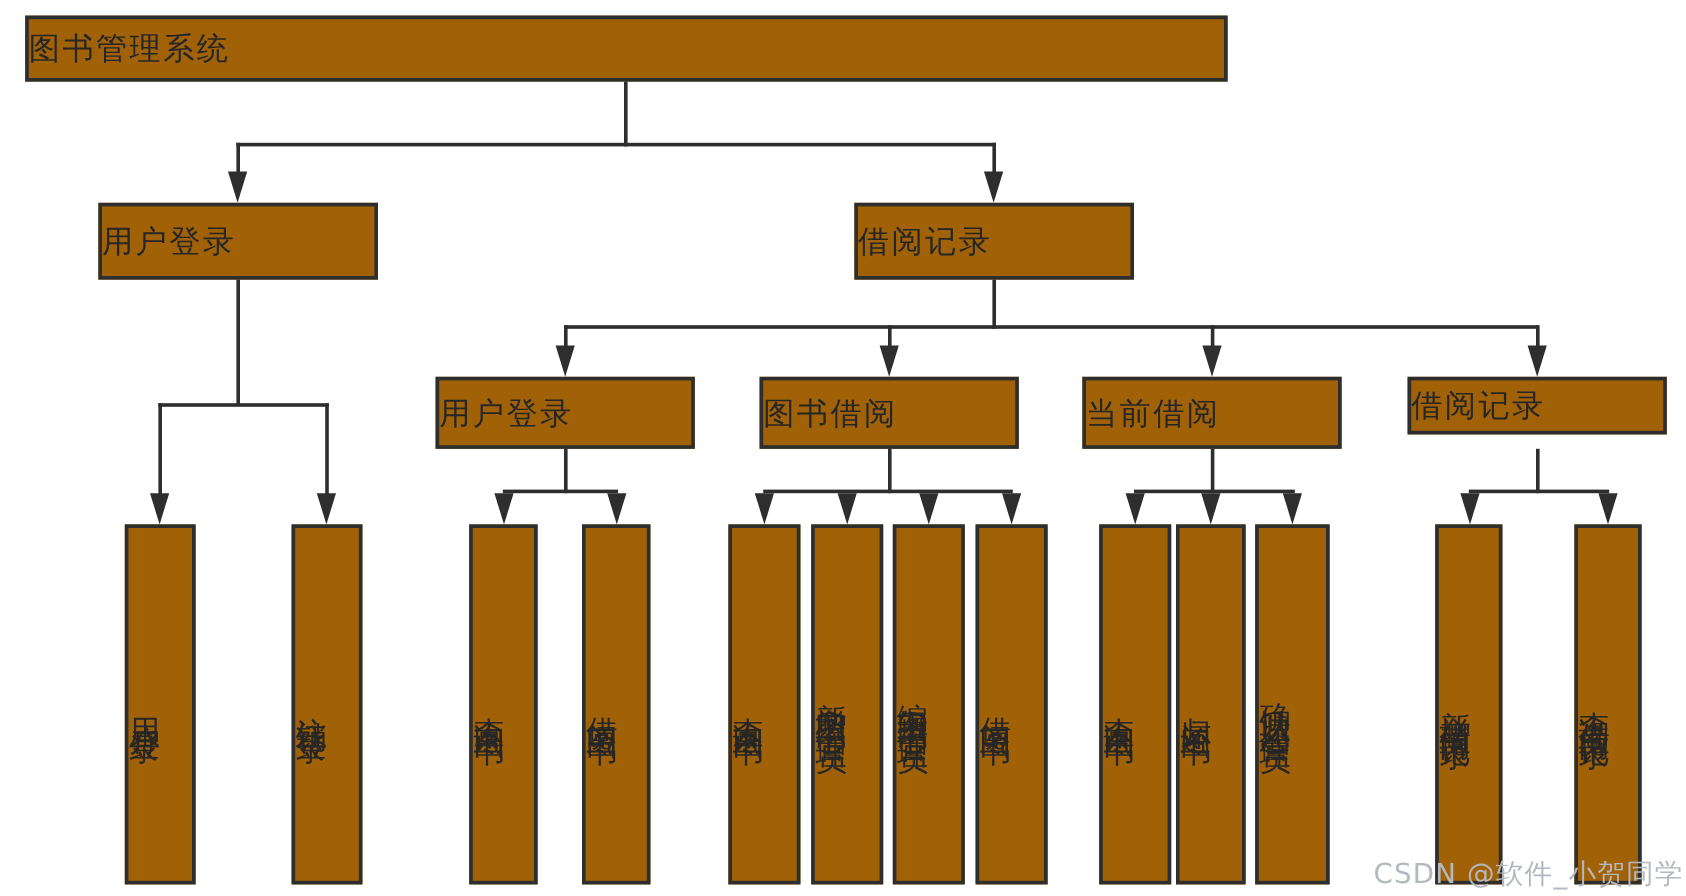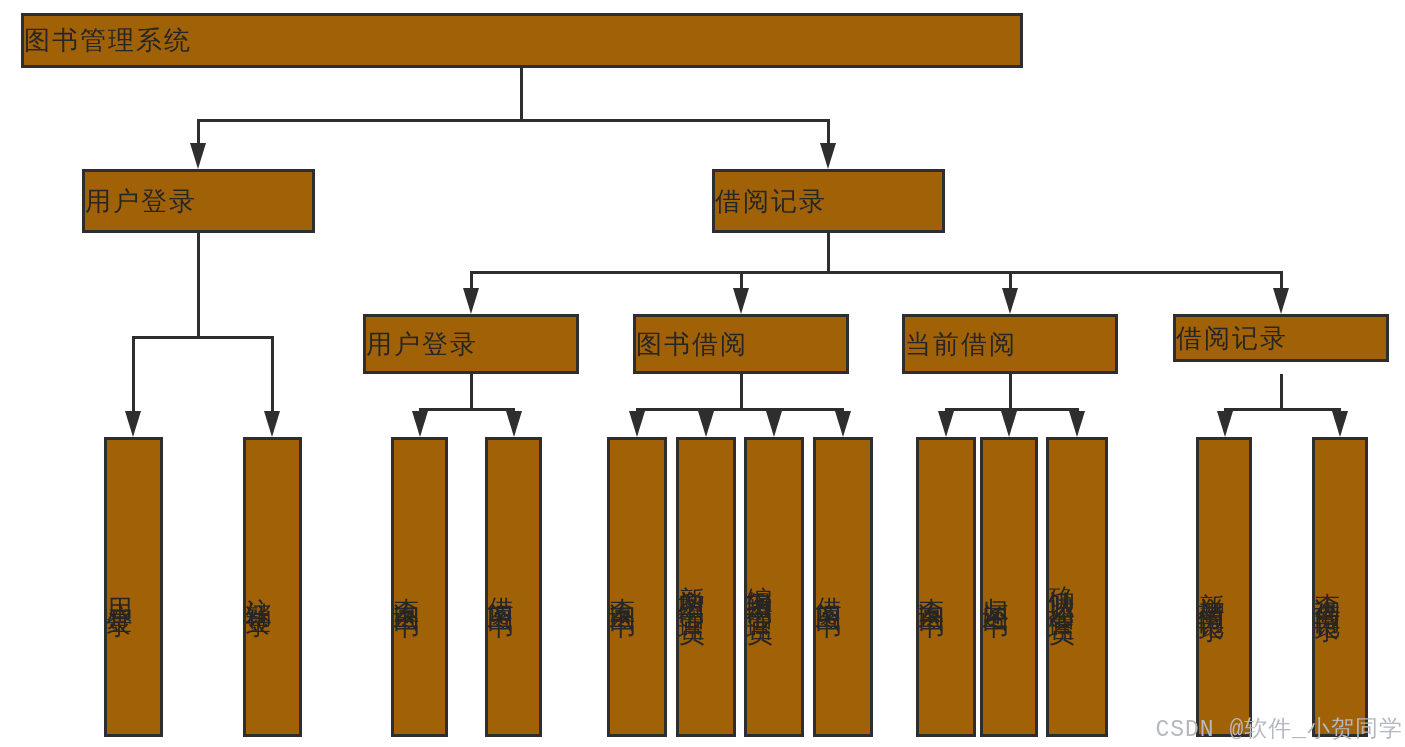--- a/index.html
+++ b/index.html
@@ -24,21 +24,21 @@
   }
   .vline{position:absolute;width:3px;background:var(--line);}
   .hline{position:absolute;height:3px;background:var(--line);}
   .arrow{
     position:absolute;width:0;height:0;
     border-left:8px solid transparent;border-right:8px solid transparent;
     border-top:26px solid var(--line);
   }
   .watermark{
     position:absolute;right:2px;bottom:3px;font-size:23px;color:var(--wm);
-    letter-spacing:1px;white-space:nowrap;font-family:Liberation Mono, monospace;
+    letter-spacing:1px;white-space:nowrap;
   }
 </style>
 </head>
 <body>
 
 <div id="stage">
 
   <div class="node h" style="left:21px;top:13px;width:1002px;height:55px">
     <span class="label">图书管理系统</span>
   </div>

